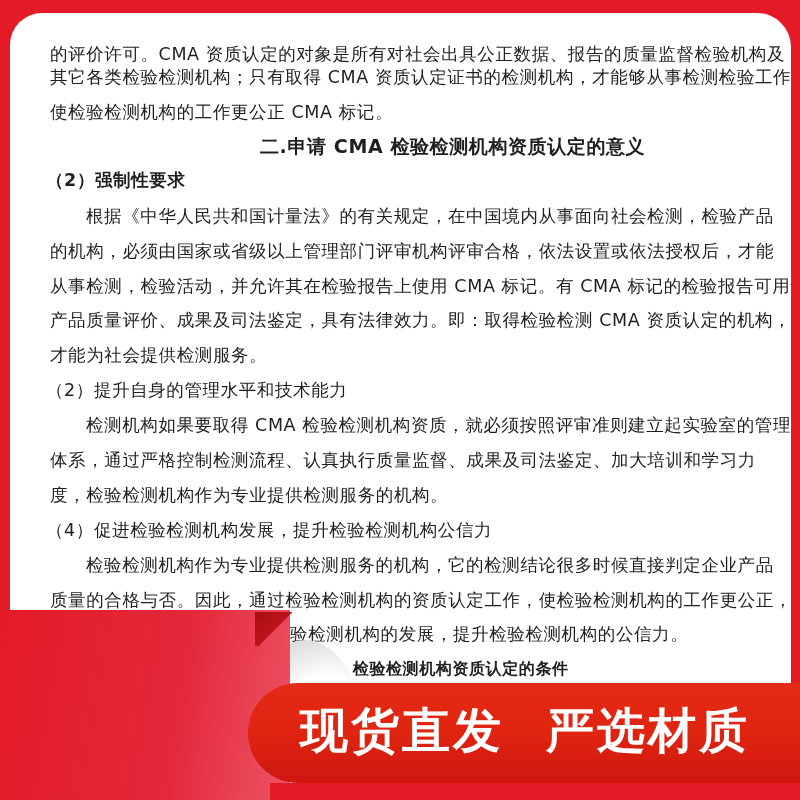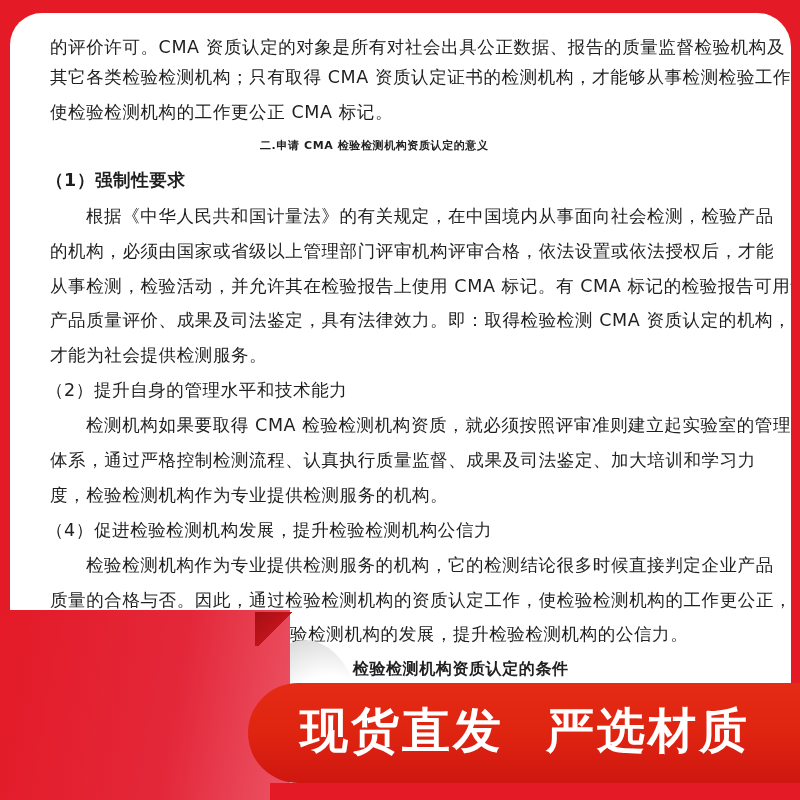--- a/index.html
+++ b/index.html
@@ -42,21 +42,21 @@
     .line {
       position: absolute;
       left: 0;
       white-space: nowrap;
       line-height: 24px;
     }
     .indent { padding-left: 36px; }
     .bold { font-weight: bold; }
     .center-title {
       font-weight: bold;
-      font-size: 11px;
+      font-size: 19px;
     }
     .sub-bold {
       font-weight: bold;
       font-size: 17.5px;
     }
 
     
     .banner-left {
       position: absolute;
       left: 0;
@@ -131,27 +131,27 @@
     }
     .banner-right-text .gap { display: inline-block; width: 42px; }
   </style>
 </head>
 <body>
 
 <div class="frame"></div>
 
 <div class="paper">
   <div class="doc">
-    <div class="line" style="top:22px">的评价许可。CMA 资质认定的对象是所有对社会出具公正数据、报告的质量监督检验机构及</div>
+    <div class="line" style="top:29px">的评价许可。CMA 资质认定的对象是所有对社会出具公正数据、报告的质量监督检验机构及</div>
     <div class="line" style="top:52px">其它各类检验检测机构；只有取得 CMA 资质认定证书的检测机构，才能够从事检测检验工作，</div>
     <div class="line" style="top:87px">使检验检测机构的工作更公正 CMA 标记。</div>
 
     <div class="line center-title" style="top:121px; left:210px">二.申请 CMA 检验检测机构资质认定的意义</div>
 
-    <div class="line sub-bold" style="top:155px; left:-4px">（1）强制性要求</div>
+    <div class="line sub-bold" style="top:155px; left:-4px">（2）强制性要求</div>
     <div class="line indent" style="top:191px">根据《中华人民共和国计量法》的有关规定，在中国境内从事面向社会检测，检验产品</div>
     <div class="line" style="top:226px">的机构，必须由国家或省级以上管理部门评审机构评审合格，依法设置或依法授权后，才能</div>
     <div class="line" style="top:261px">从事检测，检验活动，并允许其在检验报告上使用 CMA 标记。有 CMA 标记的检验报告可用于</div>
     <div class="line" style="top:295px">产品质量评价、成果及司法鉴定，具有法律效力。即：取得检验检测 CMA 资质认定的机构，</div>
     <div class="line" style="top:330px">才能为社会提供检测服务。</div>
 
     <div class="line" style="top:365px; left:-4px">（2）提升自身的管理水平和技术能力</div>
     <div class="line indent" style="top:400px">检测机构如果要取得 CMA 检验检测机构资质，就必须按照评审准则建立起实验室的管理</div>
     <div class="line" style="top:435px">体系，通过严格控制检测流程、认真执行质量监督、成果及司法鉴定、加大培训和学习力</div>
     <div class="line" style="top:470px">度，检验检测机构作为专业提供检测服务的机构。</div>

